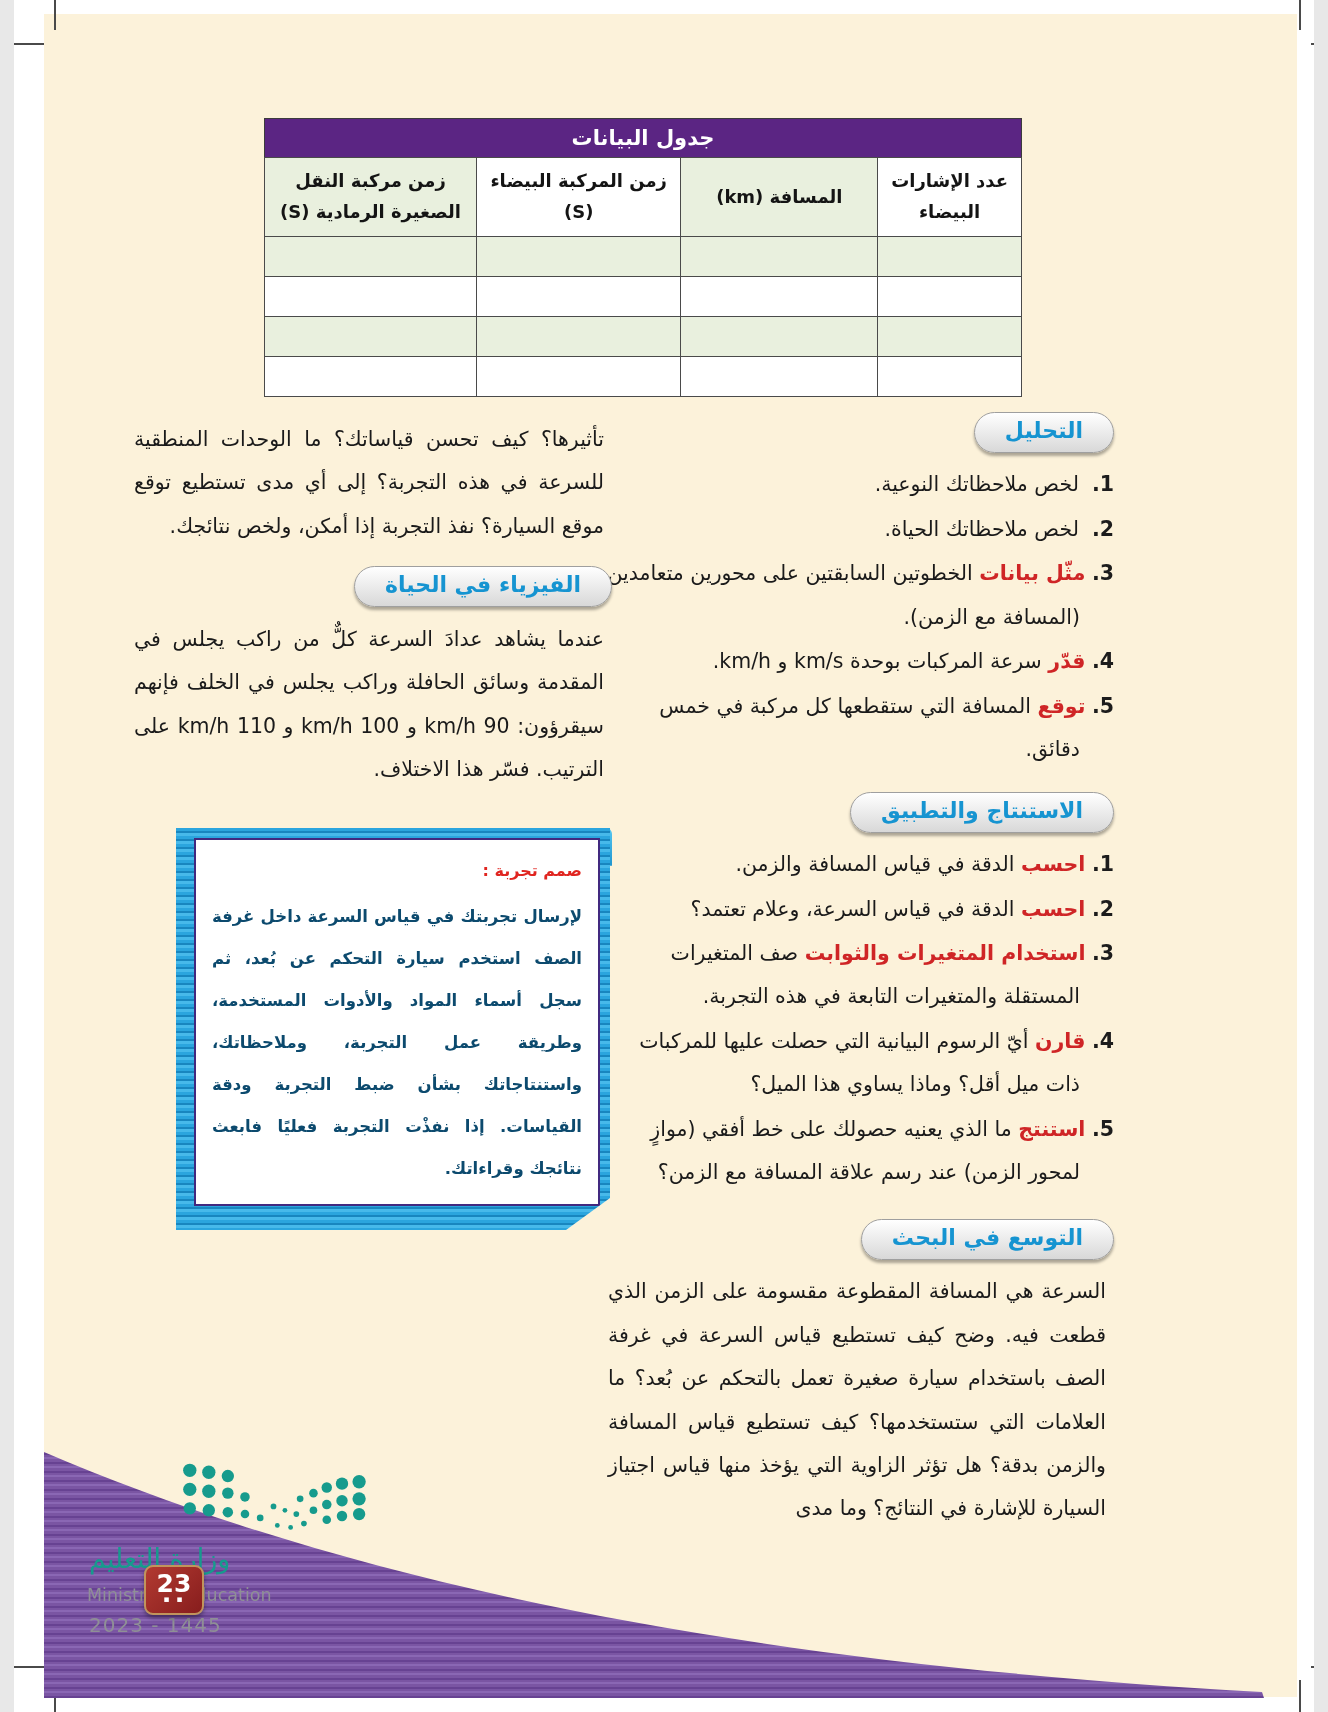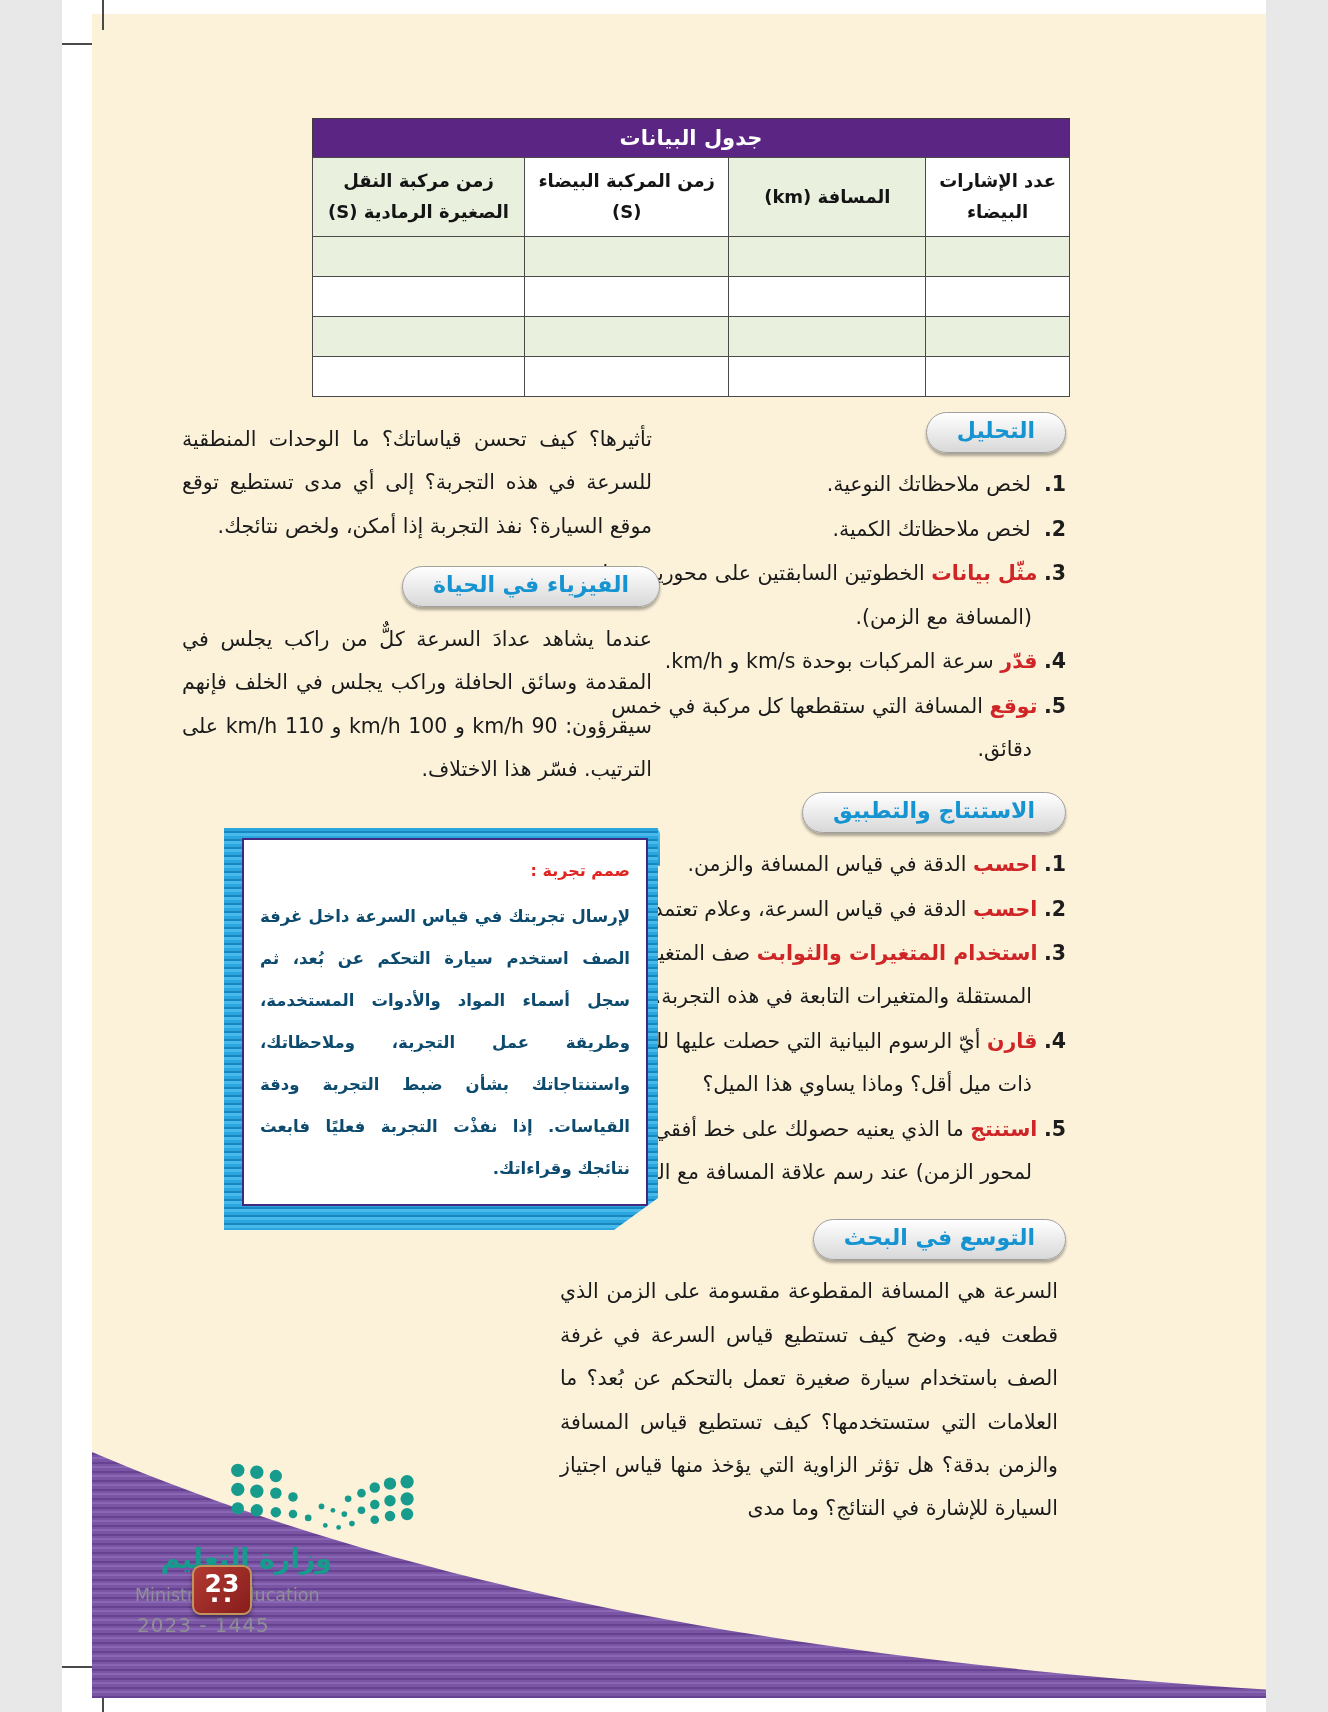--- a/index.html
+++ b/index.html
@@ -1,16 +1,16 @@
 <!DOCTYPE html>
 <html lang="ar" dir="rtl"><head>
 <meta charset="utf-8">
 <style>
   html,body{margin:0;padding:0;background:#e8e8e8;}
-  .page{position:relative;width:1204px;height:1712px;background:#ffffff;overflow:hidden;
+  .page{position:relative;width:1300px;height:1712px;background:#ffffff;overflow:hidden;
         font-family:"DejaVu Sans", sans-serif;direction:rtl;margin:0 auto;}
   .sheet{position:absolute;left:30px;top:14px;width:1253px;height:1683px;background:#fcf2da;}
 
   
   .crop{position:absolute;background:#4a4a4a;}
 
   
   .data-table{position:absolute;left:250px;top:118px;width:758px;}
   .dt-title{background:#5b2583;color:#ffffff;font-weight:bold;font-size:21px;height:38px;
             line-height:38px;text-align:center;border:1.5px solid #3c3c3c;border-bottom:none;}
@@ -51,22 +51,22 @@
       padding:10px 10px 24px 18px;
       clip-path:polygon(0 0,100% 0,100% calc(100% - 32px),calc(100% - 44px) 100%,0 100%);}
   .comm-inner{background:#ffffff;border:2.5px solid #41297f;padding:8px 16px 14px;}
   .comm-head{color:#e02520;font-weight:bold;font-size:16px;margin:6px 0 8px;}
   .comm-body{font-weight:bold;font-size:16.5px;line-height:2.55;color:#0c4a6e;text-align:justify;margin:0;}
 
   
   .swoosh{position:absolute;left:30px;top:1430px;width:1220px;height:268px;}
   .footer-logo{position:absolute;left:70px;top:1455px;width:310px;height:210px;direction:ltr;}
   .dots{position:absolute;left:92px;top:2px;width:195px;height:78px;}
-  .wordmark{position:absolute;left:5px;top:88px;width:195px;text-align:right;
-            color:#169b8d;font-size:27px;font-weight:bold;line-height:1.2;}
+  .wordmark{position:absolute;left:5px;top:88px;width:195px;text-align:left;
+            color:#169b8d;font-size:27px;font-weight:normal;line-height:1.2;}
   .moe-en{position:absolute;left:3px;top:130px;width:260px;color:#8f8f96;font-size:17.5px;}
   .moe-year{position:absolute;left:5px;top:158px;color:#8f8f96;font-size:20px;letter-spacing:1px;}
   .page-badge{position:absolute;left:60px;top:110px;width:56px;height:46px;border-radius:9px;
               background:linear-gradient(135deg,#b23a31,#871d1d);border:2px solid #c0945c;
               box-shadow:0 3px 4px rgba(0,0,0,.35);color:#ffffff;text-align:center;z-index:3;}
   .page-badge .num{font-size:25px;font-weight:bold;line-height:34px;display:block;}
   .page-badge .ticks{display:block;font-size:9px;line-height:4px;letter-spacing:2px;margin-top:-4px;}
 </style>
 </head>
 <body>
@@ -125,21 +125,21 @@
       </tr>
     </tbody>
       </table>
   </div>
 
   <div class="col-right">
 
     <div class="badge-row"><span class="badge">التحليل</span></div>
     <ul class="qlist">
       <li><span class="n">1.</span><span class="sp"> </span> <span>لخص ملاحظاتك النوعية.</span></li>
-      <li><span class="n">2.</span><span class="sp"> </span> <span>لخص ملاحظاتك الكمية.</span></li>
+      <li><span class="n">2.</span><span class="sp"> </span> <span>لخص ملاحظاتك الحياة.</span></li>
       <li><span class="n">3.</span><span class="sp"> </span><span class="kw">مثّل بيانات</span> <span>الخطوتين السابقتين على محورين متعامدين (المسافة مع الزمن).</span></li>
       <li><span class="n">4.</span><span class="sp"> </span><span class="kw">قدّر</span> <span>سرعة المركبات بوحدة km/s و km/h.</span></li>
       <li><span class="n">5.</span><span class="sp"> </span><span class="kw">توقع</span> <span>المسافة التي ستقطعها كل مركبة في خمس دقائق.</span></li>
     </ul>
 
     <div class="badge-row" style="margin-top:18px;"><span class="badge">الاستنتاج والتطبيق</span></div>
     <ul class="qlist">
       <li><span class="n">1.</span><span class="sp"> </span><span class="kw">احسب</span> <span>الدقة في قياس المسافة والزمن.</span></li>
       <li><span class="n">2.</span><span class="sp"> </span><span class="kw">احسب</span> <span>الدقة في قياس السرعة، وعلام تعتمد؟</span></li>
       <li><span class="n">3.</span><span class="sp"> </span><span class="kw">استخدام المتغيرات والثوابت</span> <span>صف المتغيرات المستقلة والمتغيرات التابعة في هذه التجربة.</span></li>

